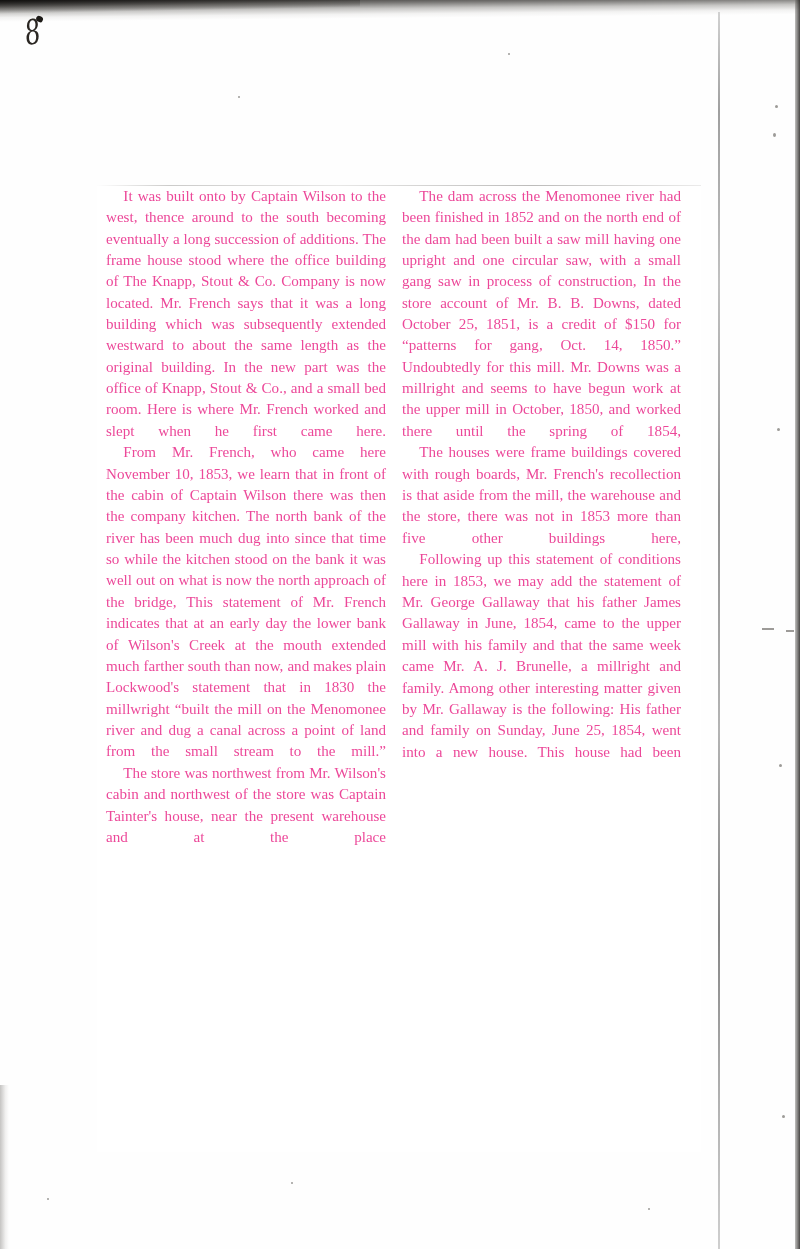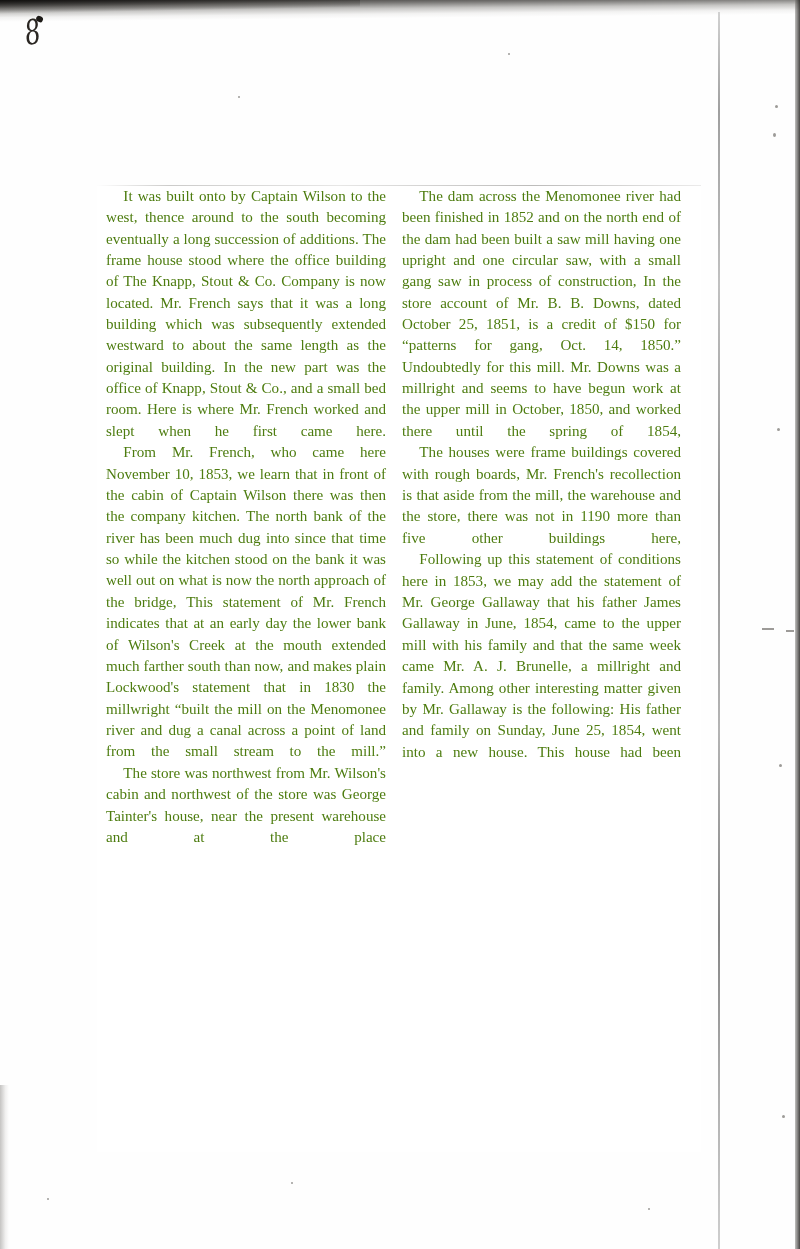--- a/index.html
+++ b/index.html
@@ -152,21 +152,21 @@
       rgba(255,255,255,0.0) 44%, rgba(55,53,51,0.70) 50%,
       rgba(80,78,76,0.50) 72%, rgba(50,48,46,0.72) 100%);
   }
 
   p.para {
     margin: 0 0 0.02em 0;
     font-size: 15.1px;
     line-height: 21.35px;
     text-align: justify;
     text-align-last: justify;
-    color: #4d7c0f;
+    color: #ec4899;
     text-indent: 1.15em;
     word-spacing: 0.01em;
     -webkit-font-smoothing: none;
   }
 
   
   .speck {
     position: absolute;
     background: #9d9b98;
     border-radius: 50%;
@@ -187,26 +187,26 @@
   <div class="clip-border-bottom"></div>
   <div class="clip-border-left"></div>
   <div class="clip-border-right"></div>
   <div class="col-divider"></div>
 
   <div class="clipping">
 
     <div class="column col-left">
       <p class="para">It was built onto by Captain Wilson to the west, thence around to the south becoming eventually a long succession of additions. The frame house stood where the office building of The Knapp, Stout &amp; Co. Company is now located. Mr. French says that it was a long building which was subsequently extended westward to about the same length as the original building. In the new part was the office of Knapp, Stout &amp; Co., and a small bed room. Here is where Mr. French worked and slept when he first came here.</p>
       <p class="para">From Mr. French, who came here November 10, 1853, we learn that in front of the cabin of Captain Wilson there was then the company kitchen. The north bank of the river has been much dug into since that time so while the kitchen stood on the bank it was well out on what is now the north approach of the bridge, This statement of Mr. French indicates that at an early day the lower bank of Wilson's Creek at the mouth extended much farther south than now, and makes plain Lockwood's statement that in 1830 the millwright “built the mill on the Menomonee river and dug a canal across a point of land from the small stream to the mill.”</p>
-      <p class="para">The store was northwest from Mr. Wilson's cabin and northwest of the store was George Tainter's house, near the present warehouse and at the place</p>
+      <p class="para">The store was northwest from Mr. Wilson's cabin and northwest of the store was Captain Tainter's house, near the present warehouse and at the place</p>
     </div>
 
     <div class="column col-right">
       <p class="para">The dam across the Menomonee river had been finished in 1852 and on the north end of the dam had been built a saw mill having one upright and one circular saw, with a small gang saw in process of construction, In the store account of Mr. B. B. Downs, dated October 25, 1851, is a credit of $150 for “patterns for gang, Oct. 14, 1850.” Undoubtedly for this mill. Mr. Downs was a millright and seems to have begun work at the upper mill in October, 1850, and worked there until the spring of 1854,</p>
-      <p class="para">The houses were frame buildings covered with rough boards, Mr. French's recollection is that aside from the mill, the warehouse and the store, there was not in 1190 more than five other buildings here,</p>
+      <p class="para">The houses were frame buildings covered with rough boards, Mr. French's recollection is that aside from the mill, the warehouse and the store, there was not in 1853 more than five other buildings here,</p>
       <p class="para">Following up this statement of conditions here in 1853, we may add the statement of Mr. George Gallaway that his father James Gallaway in June, 1854, came to the upper mill with his family and that the same week came Mr. A. J. Brunelle, a millright and family. Among other interesting matter given by Mr. Gallaway is the following: His father and family on Sunday, June 25, 1854, went into a new house. This house had been</p>
     </div>
 
   </div>
 
   <div class="right-rule"></div>
   <div class="far-right-edge"></div>
   <div class="left-edge-smudge"></div>
 
   <div class="speck" style="left:775px; top:105px; width:3px; height:3px;"></div>

